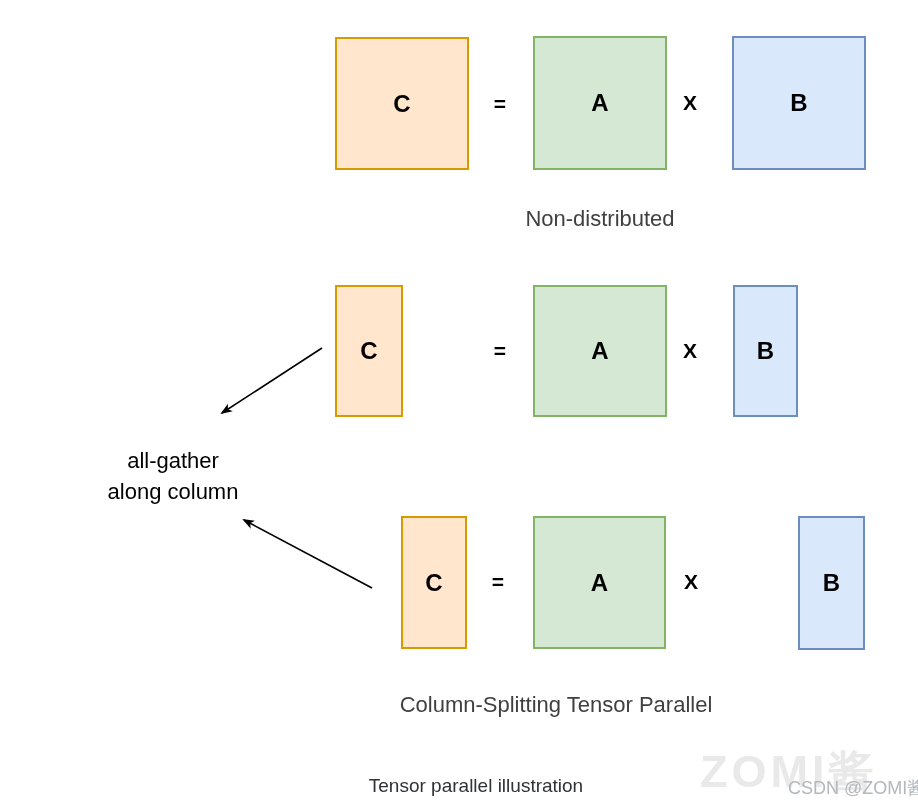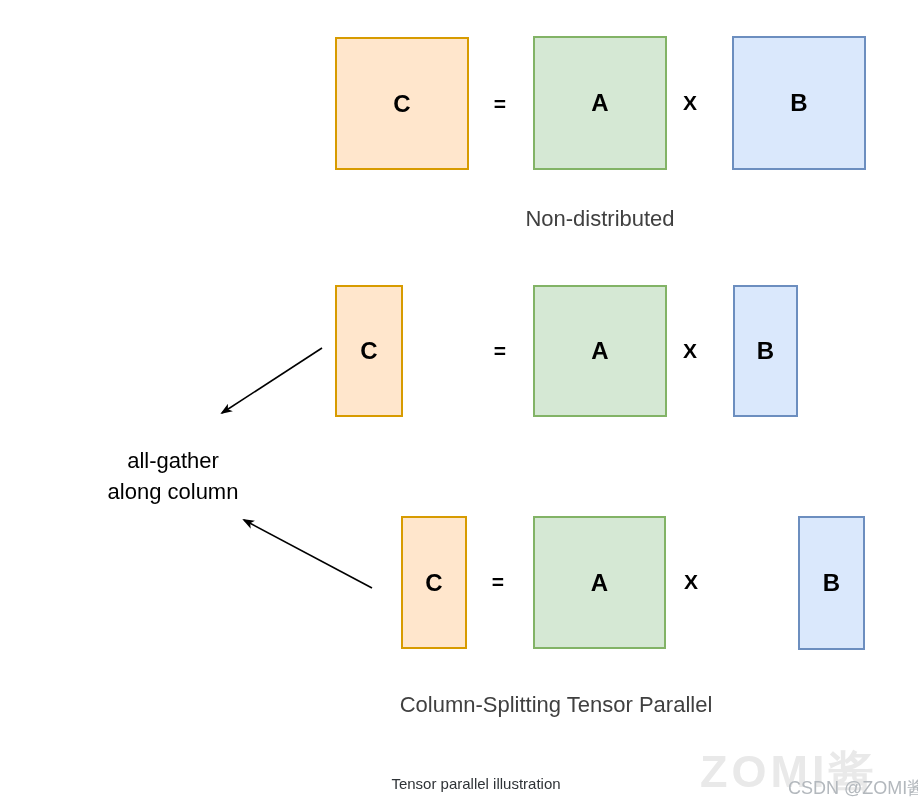--- a/index.html
+++ b/index.html
@@ -35,21 +35,21 @@
   .annotation {
     position:absolute;
     left:75px; top:445px; width:196px;
     text-align:center;
     font-size:22px; line-height:31px; color:#000000;
   }
   .footer-caption {
     position:absolute;
     transform:translateX(-50%);
     left:476px; top:775px;
-    font-size:15px; color:#2f3337;
+    font-size:19px; color:#2f3337;
     white-space:nowrap;
     text-align:center;
   }
   .wm-large {
     position:absolute;
     left:700px; top:742px;
     font-size:45px; font-weight:bold; letter-spacing:4px;
     color:#e9e9e9;
     white-space:nowrap;
   }

